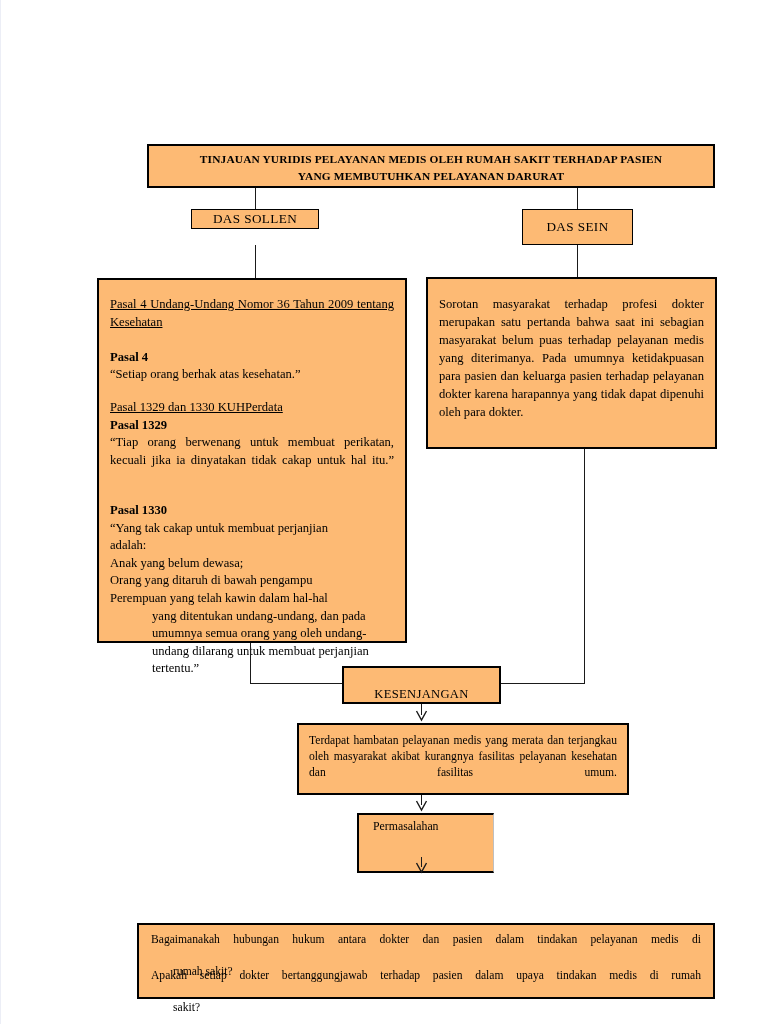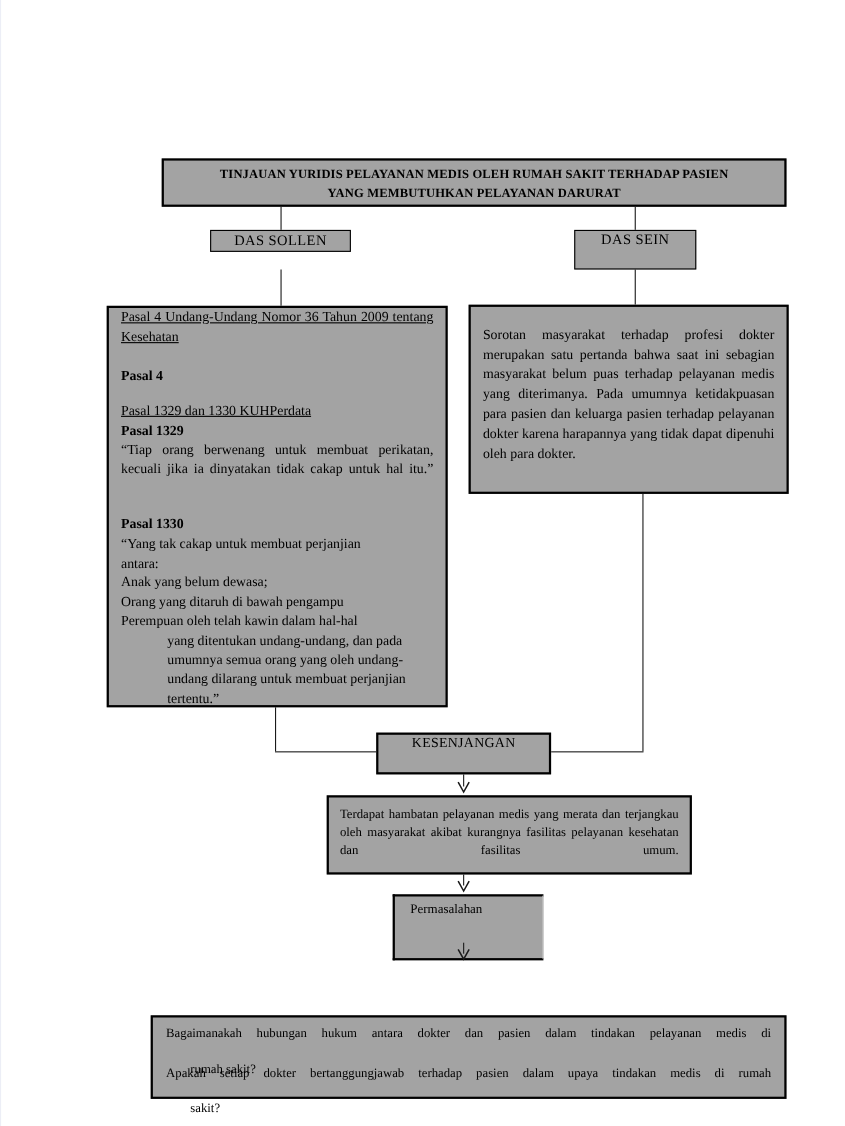--- a/index.html
+++ b/index.html
@@ -21,21 +21,21 @@
     left: 0; top: 0;
     width: 768px;
     height: 1024px;
     border-left: 1px solid #eceef6;
     box-sizing: border-box;
   }
   
   .box {
     position: absolute;
     box-sizing: border-box;
-    background: #a3a3a3;
+    background: #fdba74;
     border: 2px solid #000000;
   }
 
   
   #title-box {
     left: 146px; top: 144px;
     width: 568px; height: 44px;
     border-width: 2.5px;
     padding: 5px 10px 0 10px;
     text-align: center;
@@ -52,33 +52,33 @@
   #das-sollen-box {
     left: 190px; top: 209px;
     width: 128px; height: 20px;
     border-width: 1.7px;
     display: flex; align-items: center; justify-content: center;
   }
   #das-sein-box {
     left: 521px; top: 209px;
     width: 111px; height: 36px;
     border-width: 1.7px;
-    display: flex; align-items: flex-start; justify-content: center;
+    display: flex; align-items: center; justify-content: center;
   }
   .pillar-label {
     font-size: 13.2px;
     letter-spacing: 0.4px;
   }
 
   
   #das-sollen-content {
     left: 96px; top: 278px;
     width: 310px; height: 365px;
     border-width: 2px;
-    padding: 0 11px 0 11px;
+    padding: 16px 11px 0 11px;
     font-size: 12.6px;
     line-height: 17.6px;
   }
   #das-sein-content {
     left: 425px; top: 277px;
     width: 291px; height: 172px;
     border-width: 2px;
     padding: 16px 11px 0 11px;
     font-size: 12.6px;
     line-height: 18px;
@@ -99,21 +99,21 @@
   .spacer { height: 15px; }
   .indent-hang {
     padding-left: 42px;
   }
 
   
   #kesenjangan-box {
     left: 341px; top: 666px;
     width: 159px; height: 38px;
     border-width: 2px;
-    display: flex; align-items: flex-start; justify-content: center;
+    display: flex; align-items: flex-end; justify-content: center;
   }
   #kesenjangan-box .lbl { font-size: 12.6px; letter-spacing: 0.3px; }
 
   #gap-statement-box {
     left: 256px; top: 723px;
     width: 332px; height: 72px;
     border-width: 2.5px;
     padding: 8px 10px 0 10px;
     font-size: 11.6px;
     line-height: 16px;
@@ -179,31 +179,32 @@
   <div class="box" id="das-sein-box">
     <span class="pillar-label">DAS SEIN</span>
   </div>
 
   <div class="vline" style="left:254px; top:245px; height:33px;"></div>
   <div class="vline" style="left:576px; top:245px; height:32px;"></div>
 
   <div class="box" id="das-sollen-content">
     <div class="u justified">Pasal 4 Undang-Undang Nomor 36 Tahun 2009 tentang Kesehatan</div>
     <div class="b">Pasal 4</div>
+    <div>“Setiap orang berhak atas kesehatan.”</div>
     <div class="spacer"></div>
     <div class="u">Pasal 1329 dan 1330 KUHPerdata</div>
     <div class="b">Pasal 1329</div>
     <div class="justified">“Tiap orang berwenang untuk membuat perikatan, kecuali jika ia dinyatakan tidak cakap untuk hal itu.”</div>
     <div class="spacer"></div>
     <div class="b">Pasal 1330</div>
     <div>“Yang tak cakap untuk membuat perjanjian</div>
-    <div>antara:</div>
+    <div>adalah:</div>
     <div>Anak yang belum dewasa;</div>
     <div>Orang yang ditaruh di bawah pengampu</div>
-    <div>Perempuan oleh telah kawin dalam hal-hal</div>
+    <div>Perempuan yang telah kawin dalam hal-hal</div>
     <div class="indent-hang">yang ditentukan undang-undang, dan pada umumnya semua orang yang oleh undang-undang dilarang untuk membuat perjanjian tertentu.”</div>
   </div>
 
   <div class="box" id="das-sein-content">
     <div>Sorotan masyarakat terhadap profesi dokter merupakan satu pertanda bahwa saat ini sebagian masyarakat belum puas terhadap pelayanan medis yang diterimanya. Pada umumnya ketidakpuasan para pasien dan keluarga pasien terhadap pelayanan dokter karena harapannya yang tidak dapat dipenuhi oleh para dokter.</div>
   </div>
 
   <div class="vline" style="left:249px; top:643px; height:40px;"></div>
   <div class="hline" style="left:249px; top:683px; width:92px;"></div>
 

